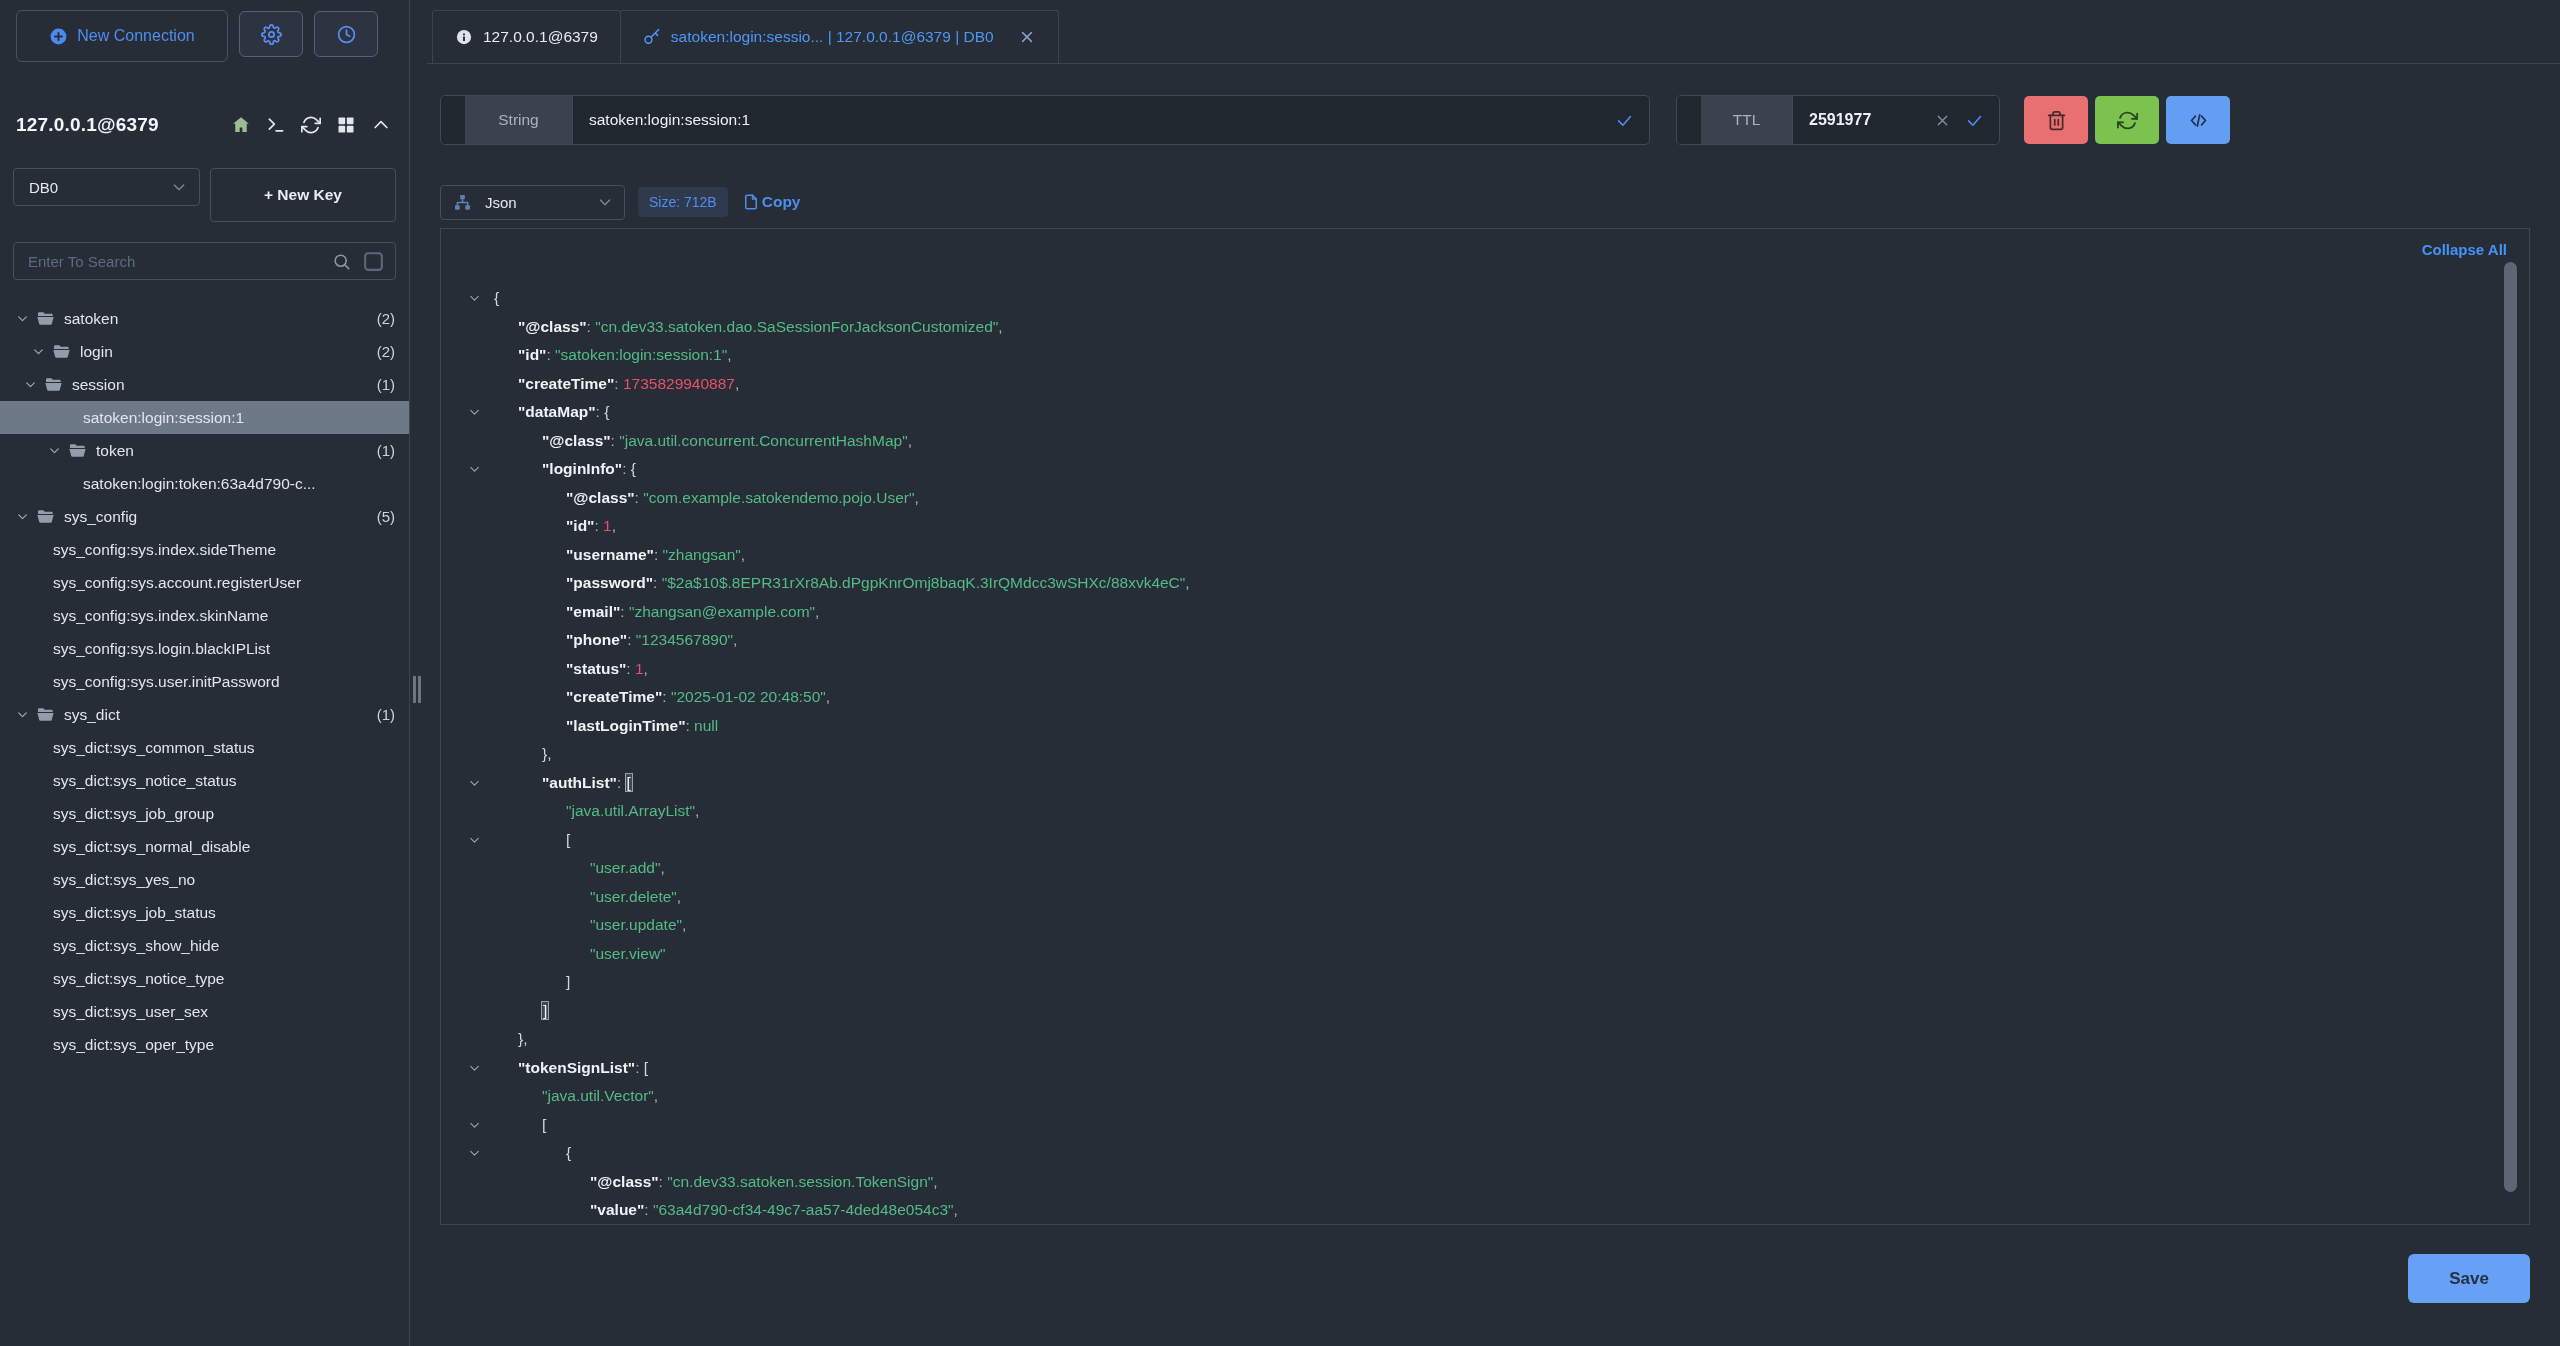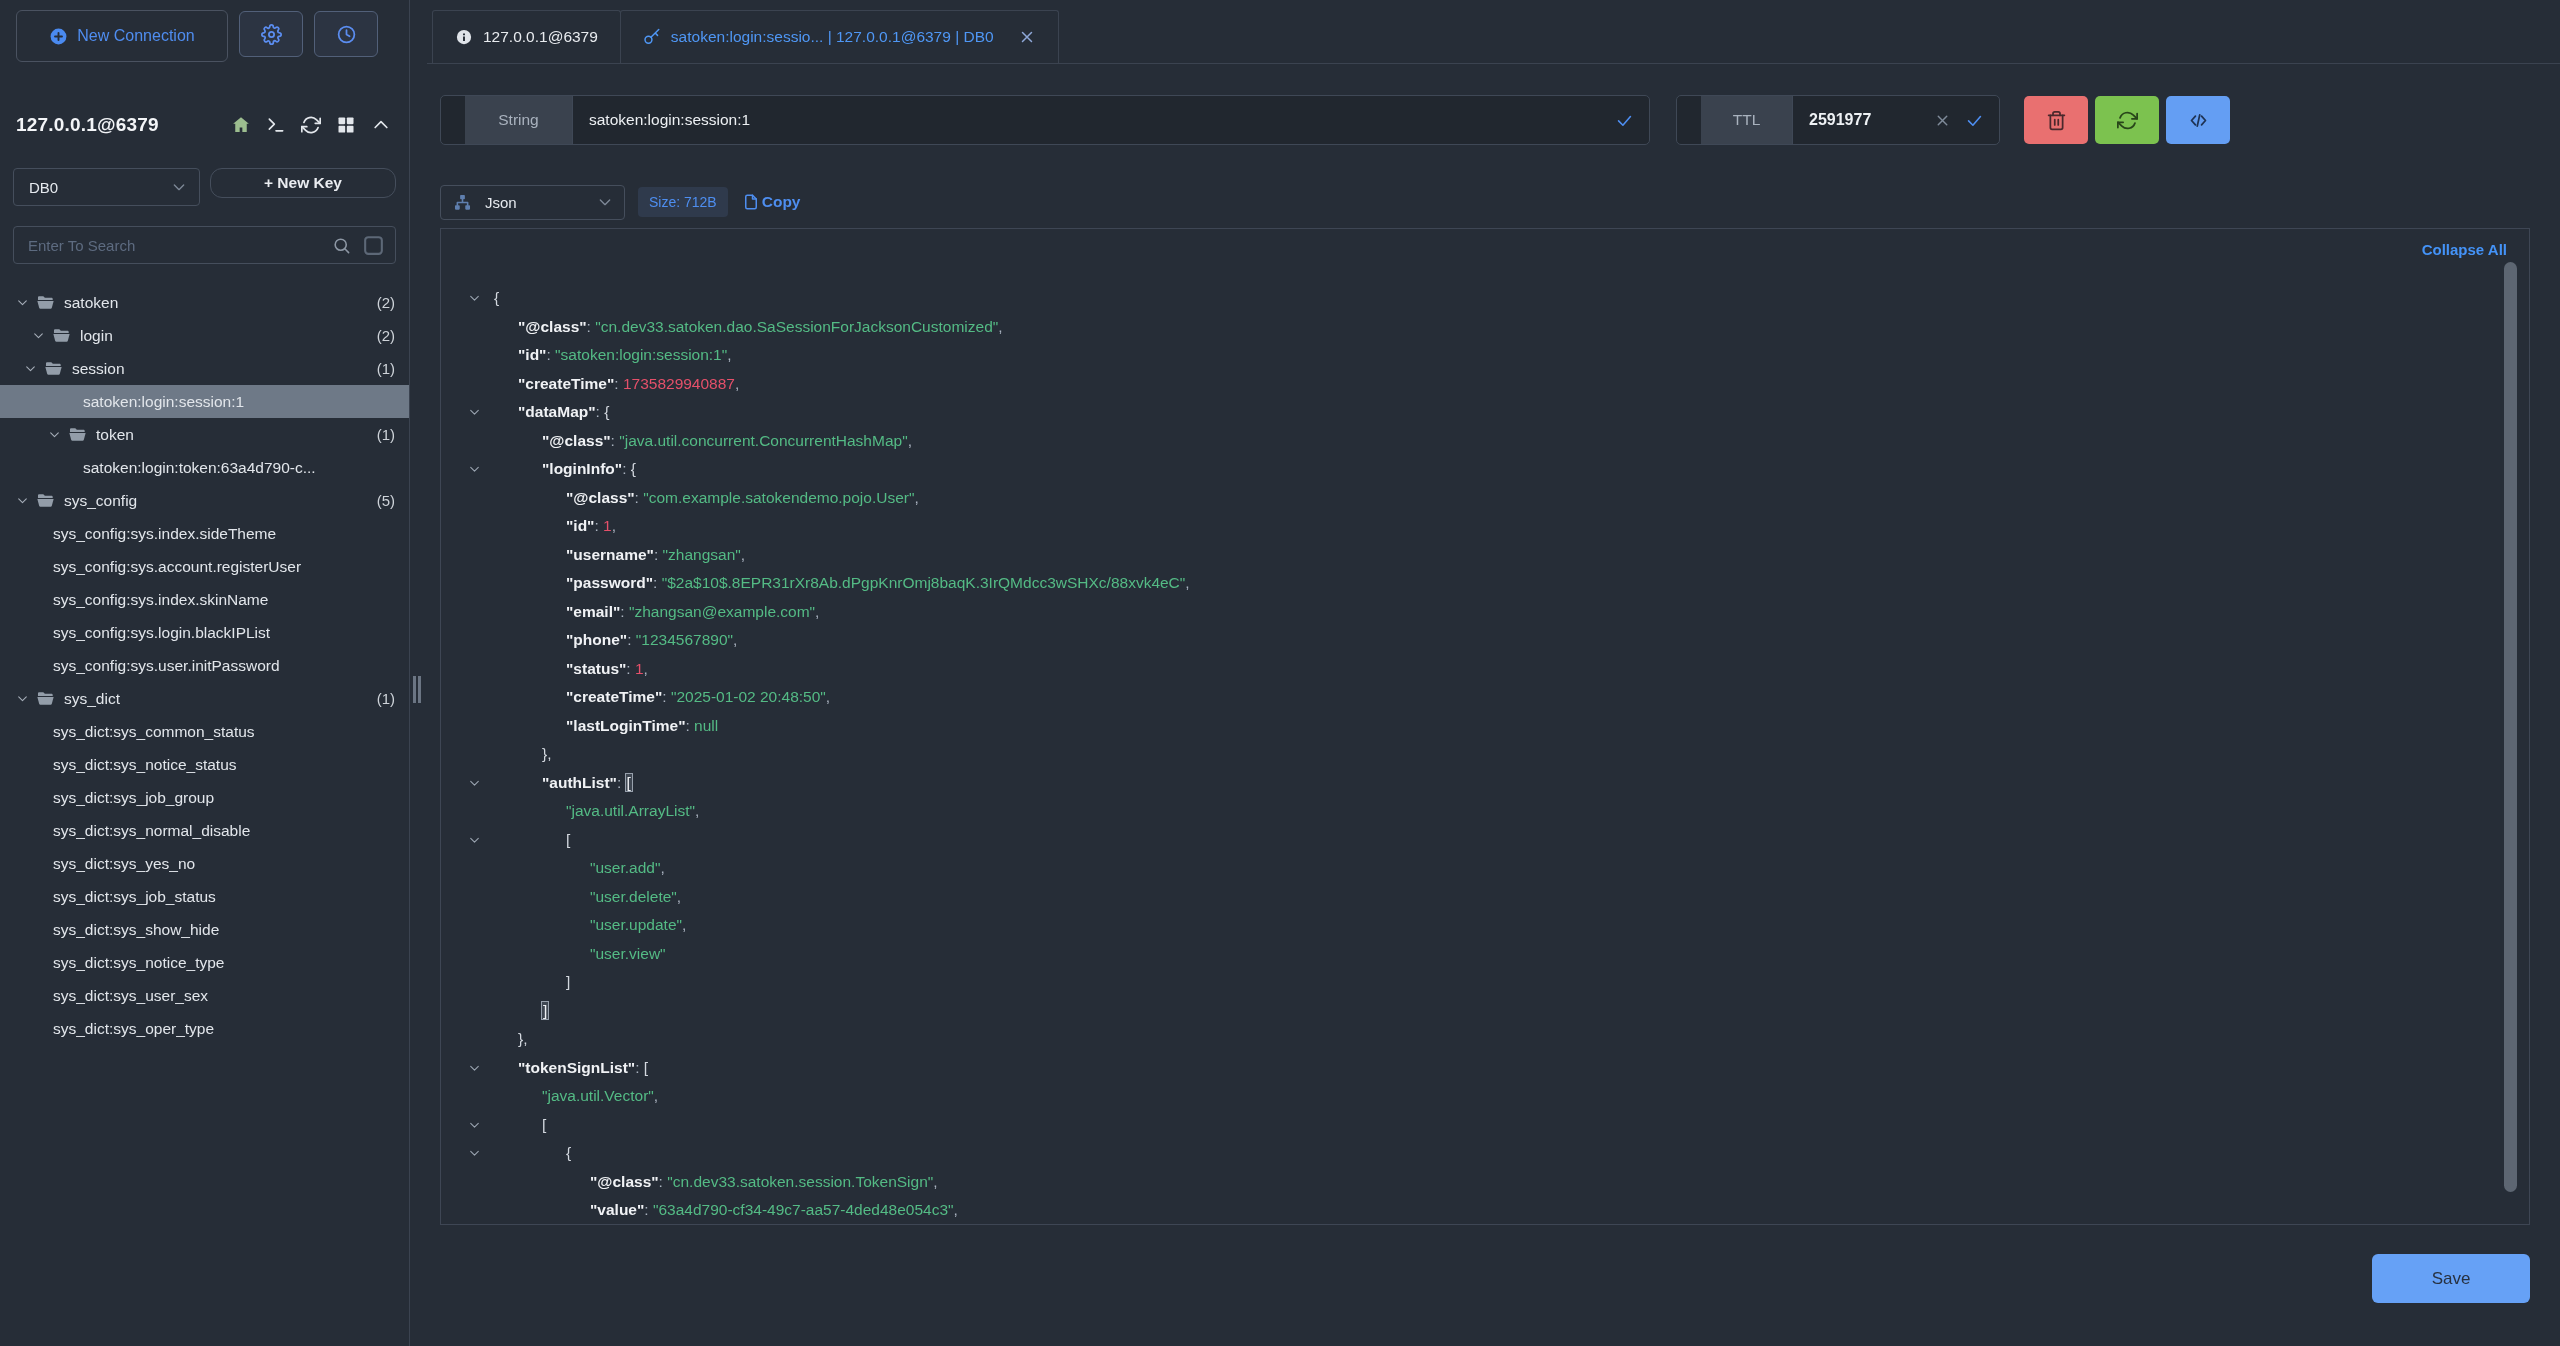--- a/index.html
+++ b/index.html
@@ -19,21 +19,21 @@
 
   .conn-row { margin-top:48px; padding:0 18px 0 16px; height:30px; display:flex; align-items:center; }
   .conn-title { font-size:19px; font-weight:700; color:#f3f5f8; letter-spacing:.2px; }
   .conn-icons { margin-left:auto; display:flex; gap:15px; align-items:center; color:#e3e7ec; }
   .conn-icons .ic { width:20px; height:20px; cursor:pointer; }
   .home-ic { color:#9cbd8f; }
 
   .db-row { margin-top:28px; padding:0 13px; display:flex; gap:10px; }
   .db-select { width:187px; height:38px; border:1px solid #454e5c; border-radius:4px; display:flex; align-items:center; padding:0 12px 0 15px; font-size:15px; color:#e6eaef; cursor:pointer; }
   .db-select .caret { margin-left:auto; color:#7e8997; width:16px; height:16px; }
-  .btn-new-key { flex:1; height:30px; border:1px solid #454e5c; border-radius:12px; background:transparent; display:flex; align-items:center; justify-content:center; font-size:15.5px; font-weight:600; color:#eaedf1; cursor:pointer; }
+  .btn-new-key { flex:1; height:54px; border:1px solid #454e5c; border-radius:4px; background:transparent; display:flex; align-items:center; justify-content:center; font-size:15.5px; font-weight:600; color:#eaedf1; cursor:pointer; }
 
   .search-row { margin-top:20px; padding:0 13px; }
   .search-box { height:38px; border:1px solid #454e5c; border-radius:4px; display:flex; align-items:center; padding:0 9px 0 14px; gap:10px; }
   .search-input { flex:1; background:transparent; border:none; outline:none; color:#dfe4ea; font-size:15px; font-family:inherit; }
   .search-input::placeholder { color:#5d6b80; }
   .search-ic { color:#8d97a4; width:19px; height:19px; }
   .match-toggle { width:25px; height:25px; color:#5d6877; cursor:pointer; }
 
   .tree { margin-top:22px; flex:1; overflow:hidden; font-size:15.5px; }
   .tree-row { height:33px; display:flex; align-items:center; padding-right:14px; color:#e2e6eb; cursor:pointer; white-space:nowrap; }
@@ -97,21 +97,21 @@
   .json-chev { position:absolute; left:27px; top:50%; transform:translateY(-50%); width:13px; height:13px; color:#9aa4b0; cursor:pointer; }
   .seg-k { color:#f0f2f5; font-weight:700; }
   .seg-s { color:#54bb85; }
   .seg-n { color:#e5506a; }
   .seg-u { color:#54bb85; }
   .seg-p { color:#aab3c0; }
   .seg-b { color:#d3d8df; }
   .seg-bc { color:#eef1f4; outline:1.5px solid #98a1ad; background:rgba(130,140,155,.28); padding:0 1px; }
 
   .footer-row { margin-top:29px; display:flex; justify-content:flex-end; }
-  .save-btn { width:158px; height:49px; background:#66a1f6; border:none; border-radius:6px; color:#273140; font-size:17px; font-weight:400; cursor:pointer; font-family:inherit; }
+  .save-btn { width:122px; height:49px; background:#66a1f6; border:none; border-radius:6px; color:#273140; font-size:17px; font-weight:700; cursor:pointer; font-family:inherit; }
 </style>
 </head>
 <body>
 
 <aside class="sidebar">
   <div class="sb-top">
     <button class="btn-new-conn">
       <span class="ic">
           <svg viewBox="0 0 24 24" fill="none" stroke="currentColor" stroke-width="2" stroke-linecap="round" stroke-linejoin="round">
             <circle cx="12" cy="12" r="10" fill="currentColor" stroke="none"></circle>

